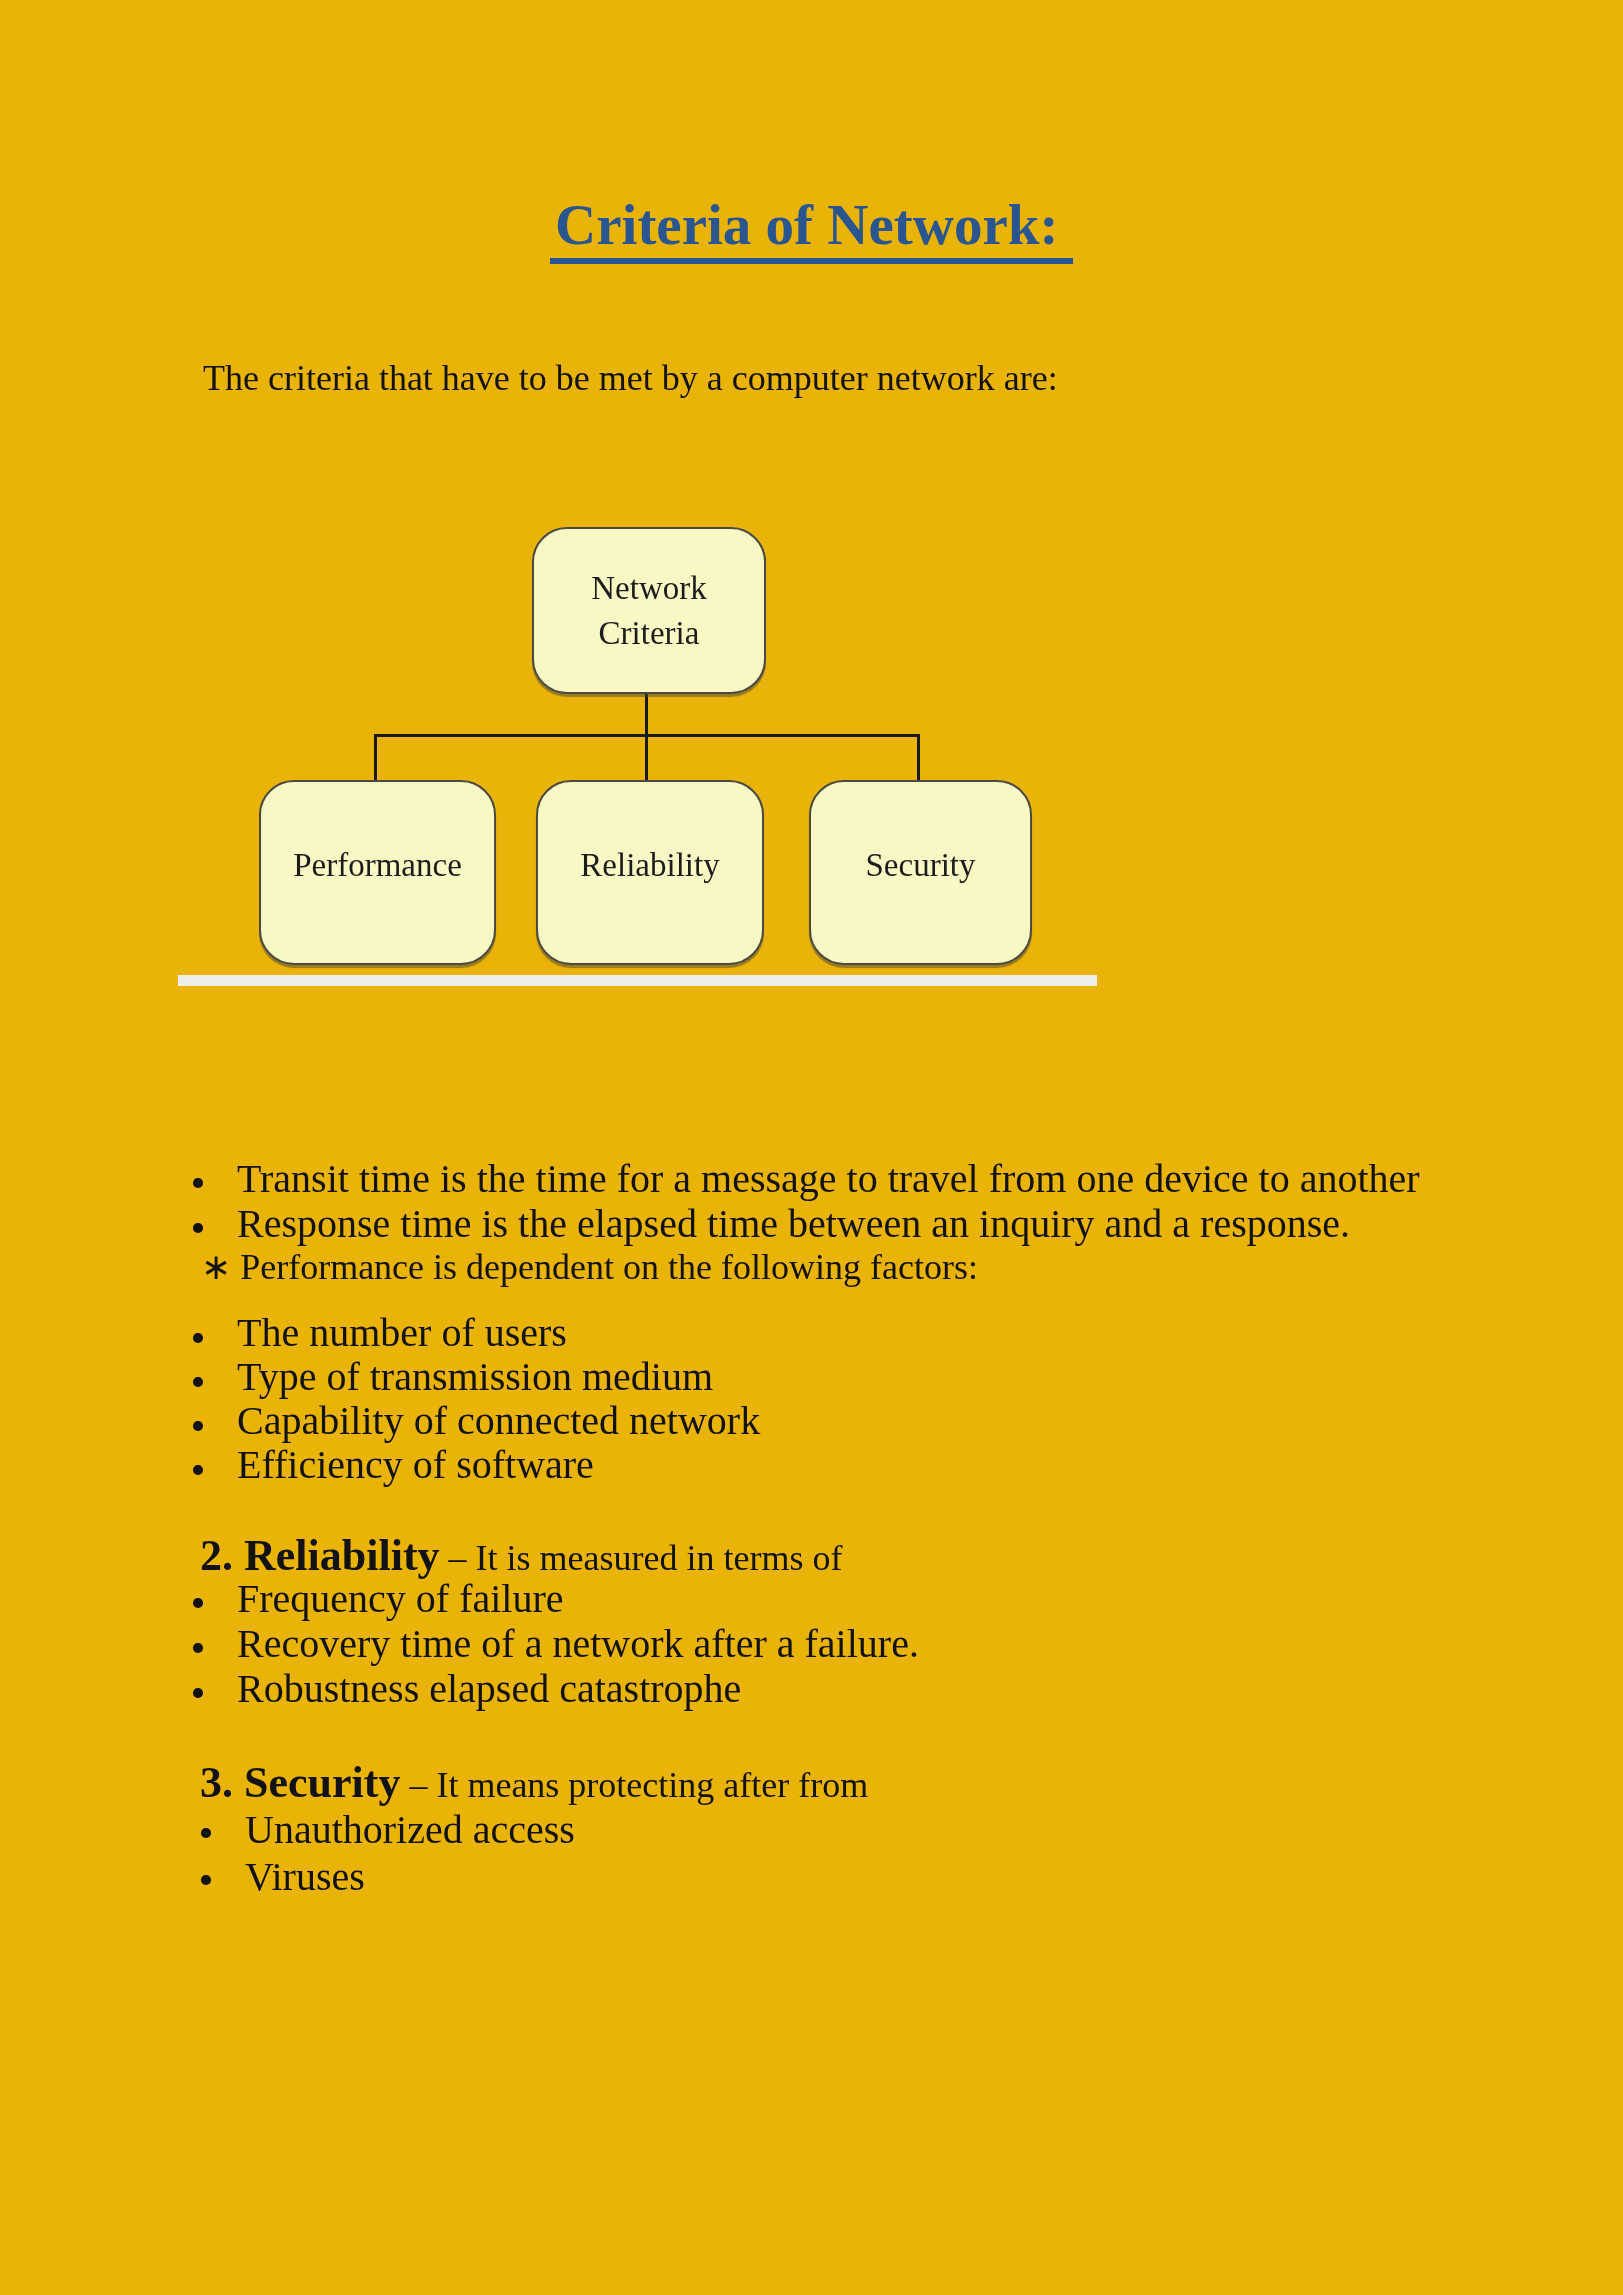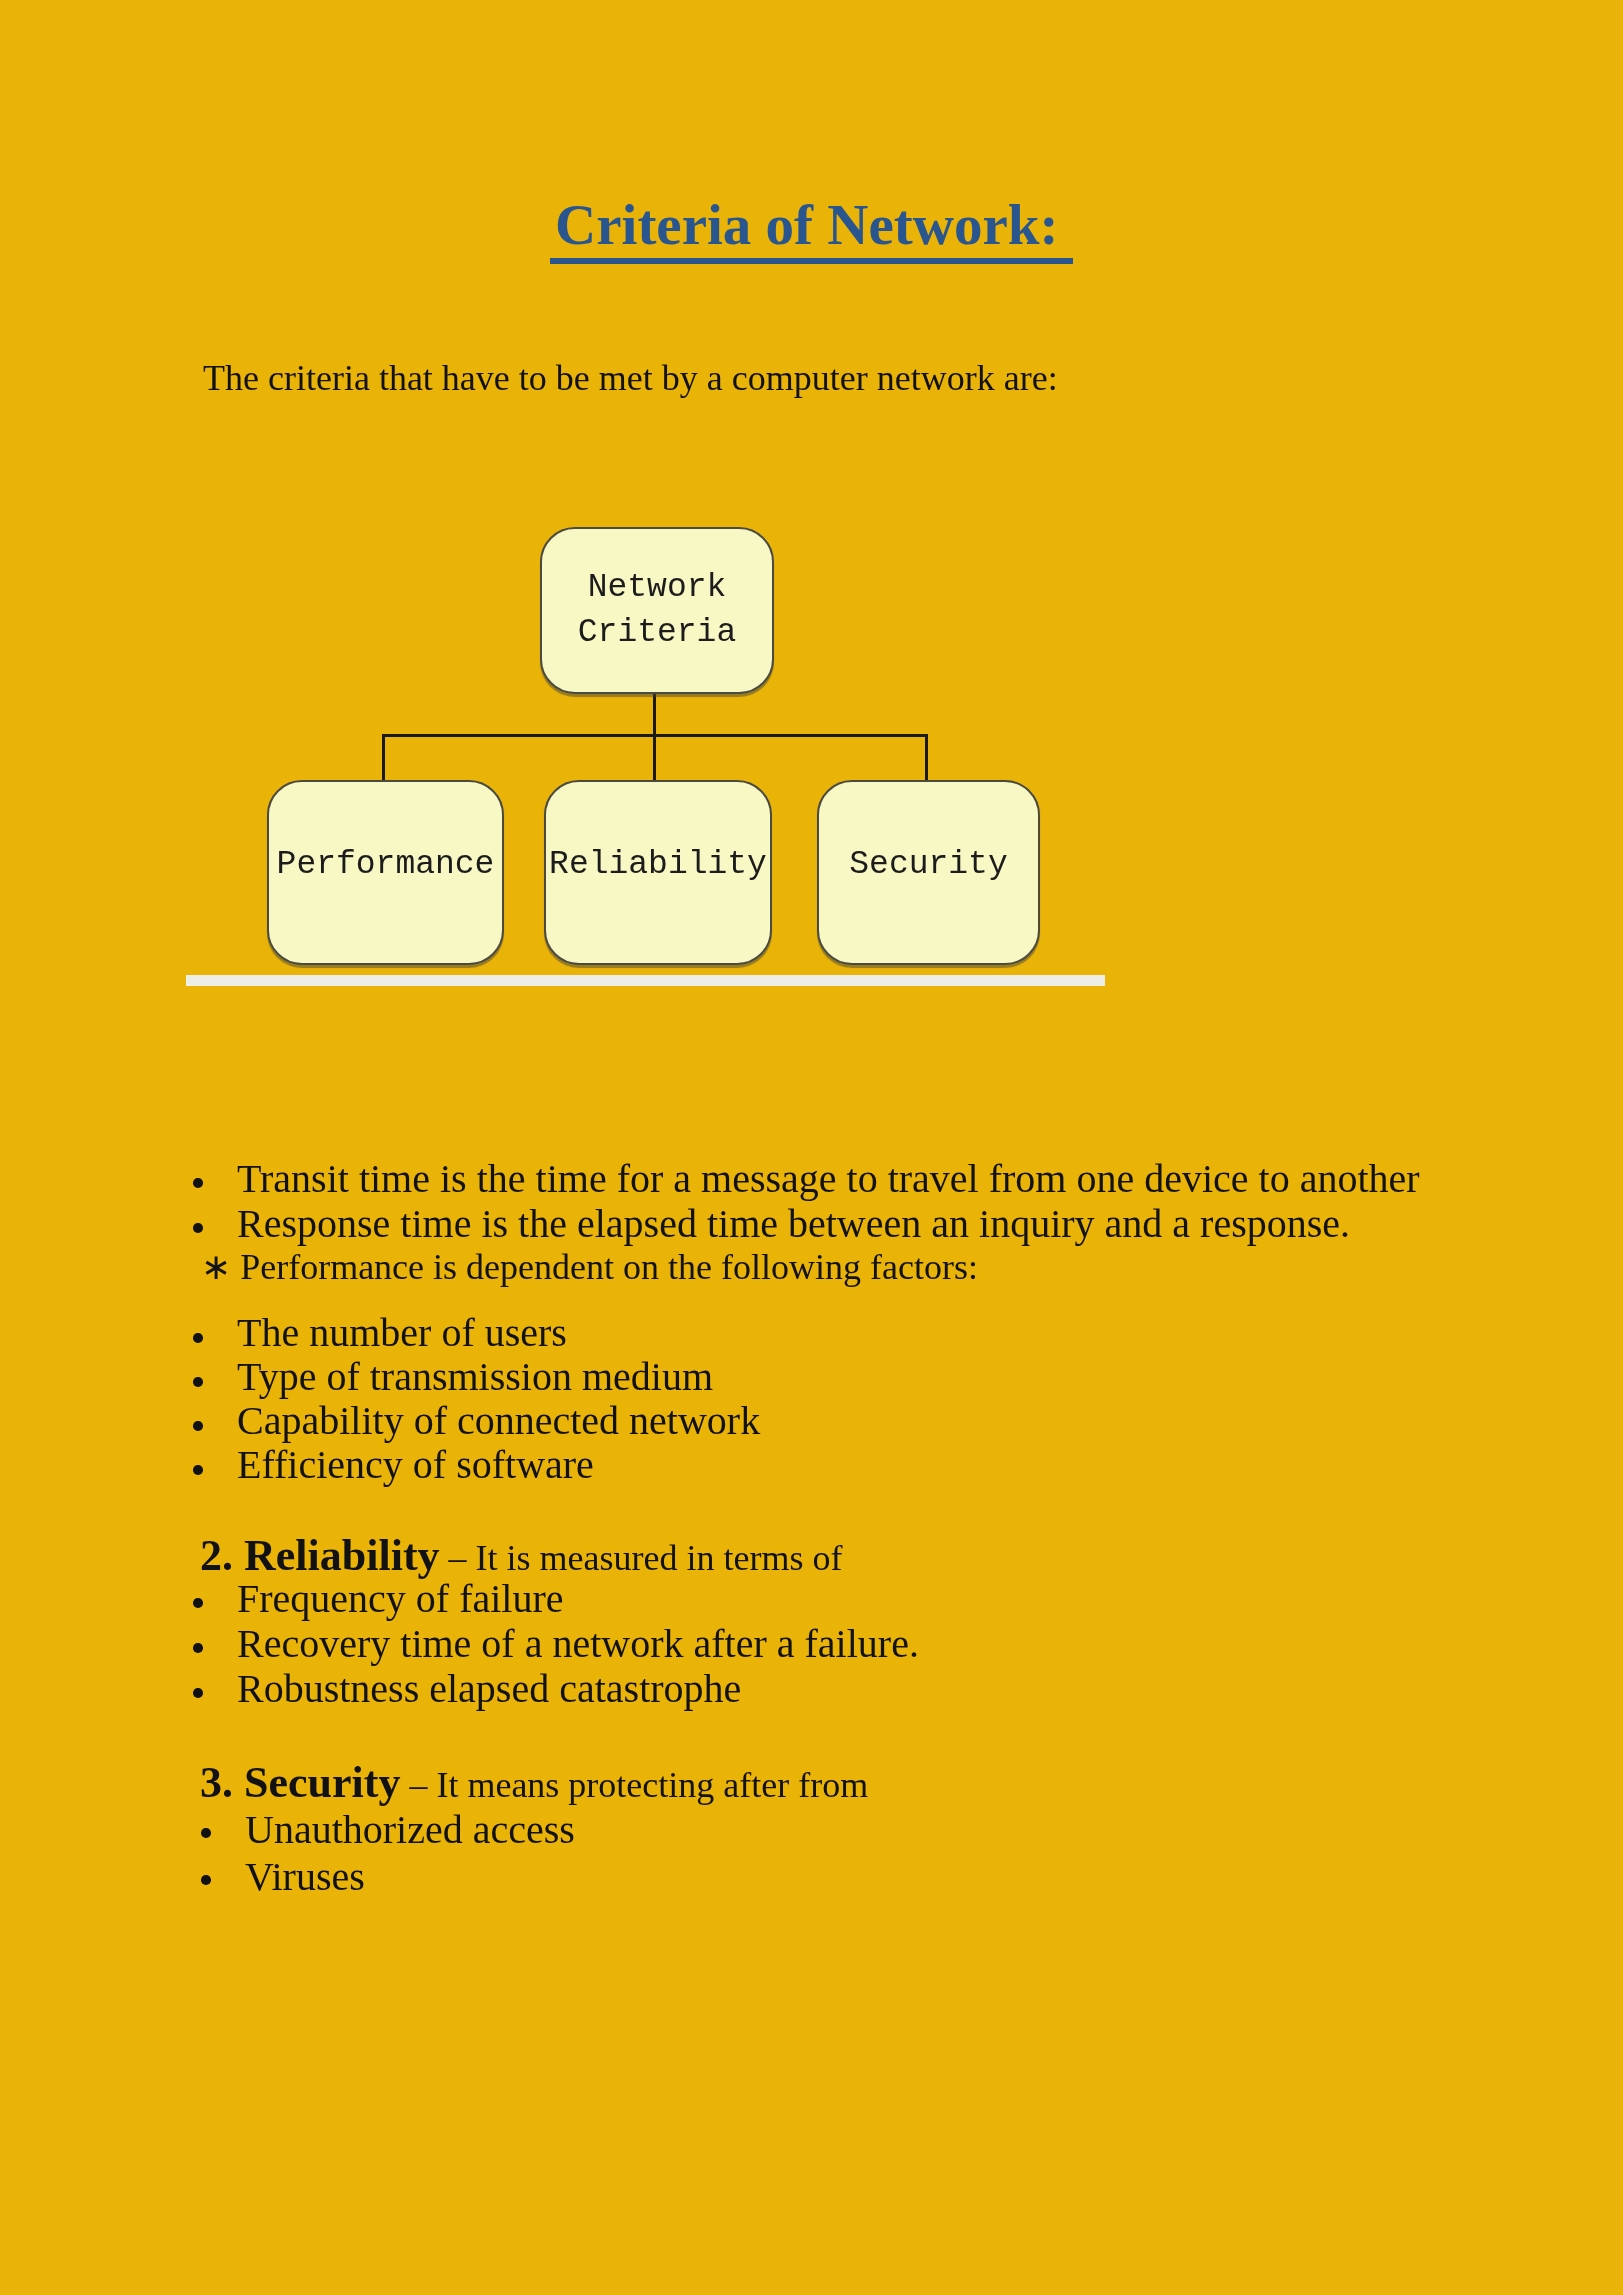--- a/index.html
+++ b/index.html
@@ -44,25 +44,25 @@
     left: 203px;
     top: 357px;
     margin: 0;
     font-size: 36px;
     line-height: 1.2;
   }
 
   
   .diagram {
     position: absolute;
-    left: 183px;
+    left: 175px;
     top: 491px;
     width: 977px;
     height: 501px;
-    font-family: Liberation Mono, monospace;
+    font-family: Liberation Serif, serif;
   }
   .node {
     position: absolute;
     background: var(--box-fill);
     border: 2.4px solid var(--box-border);
     border-radius: 35px;
     box-shadow: 0 2.4px 0.8px rgba(70,70,55,0.5);
     display: flex;
     flex-direction: column;
     align-items: center;

